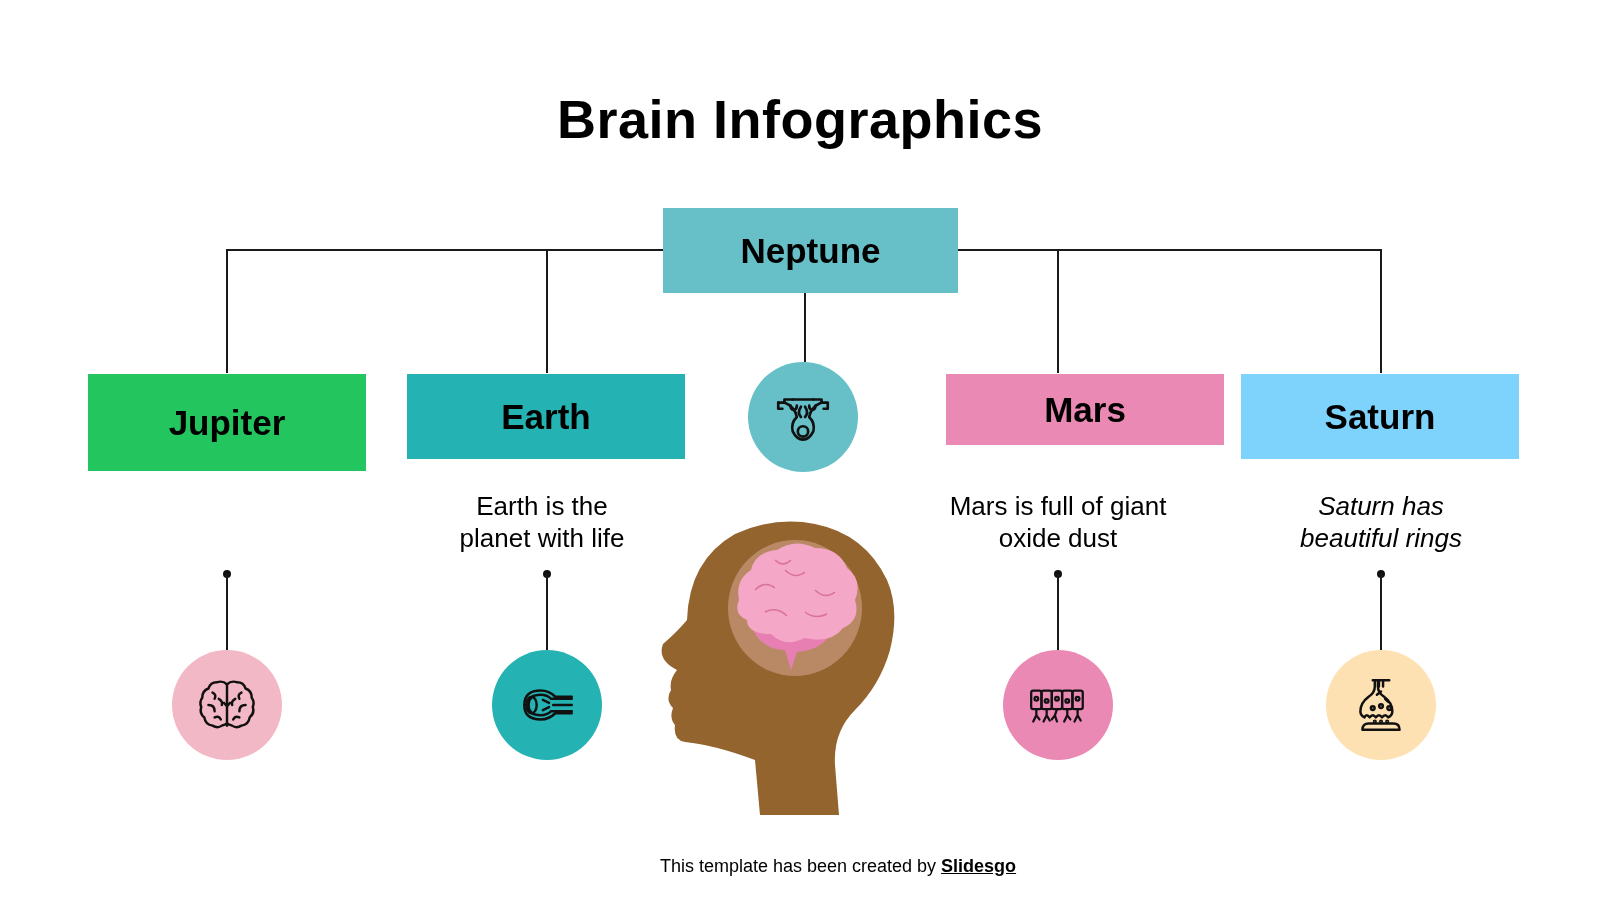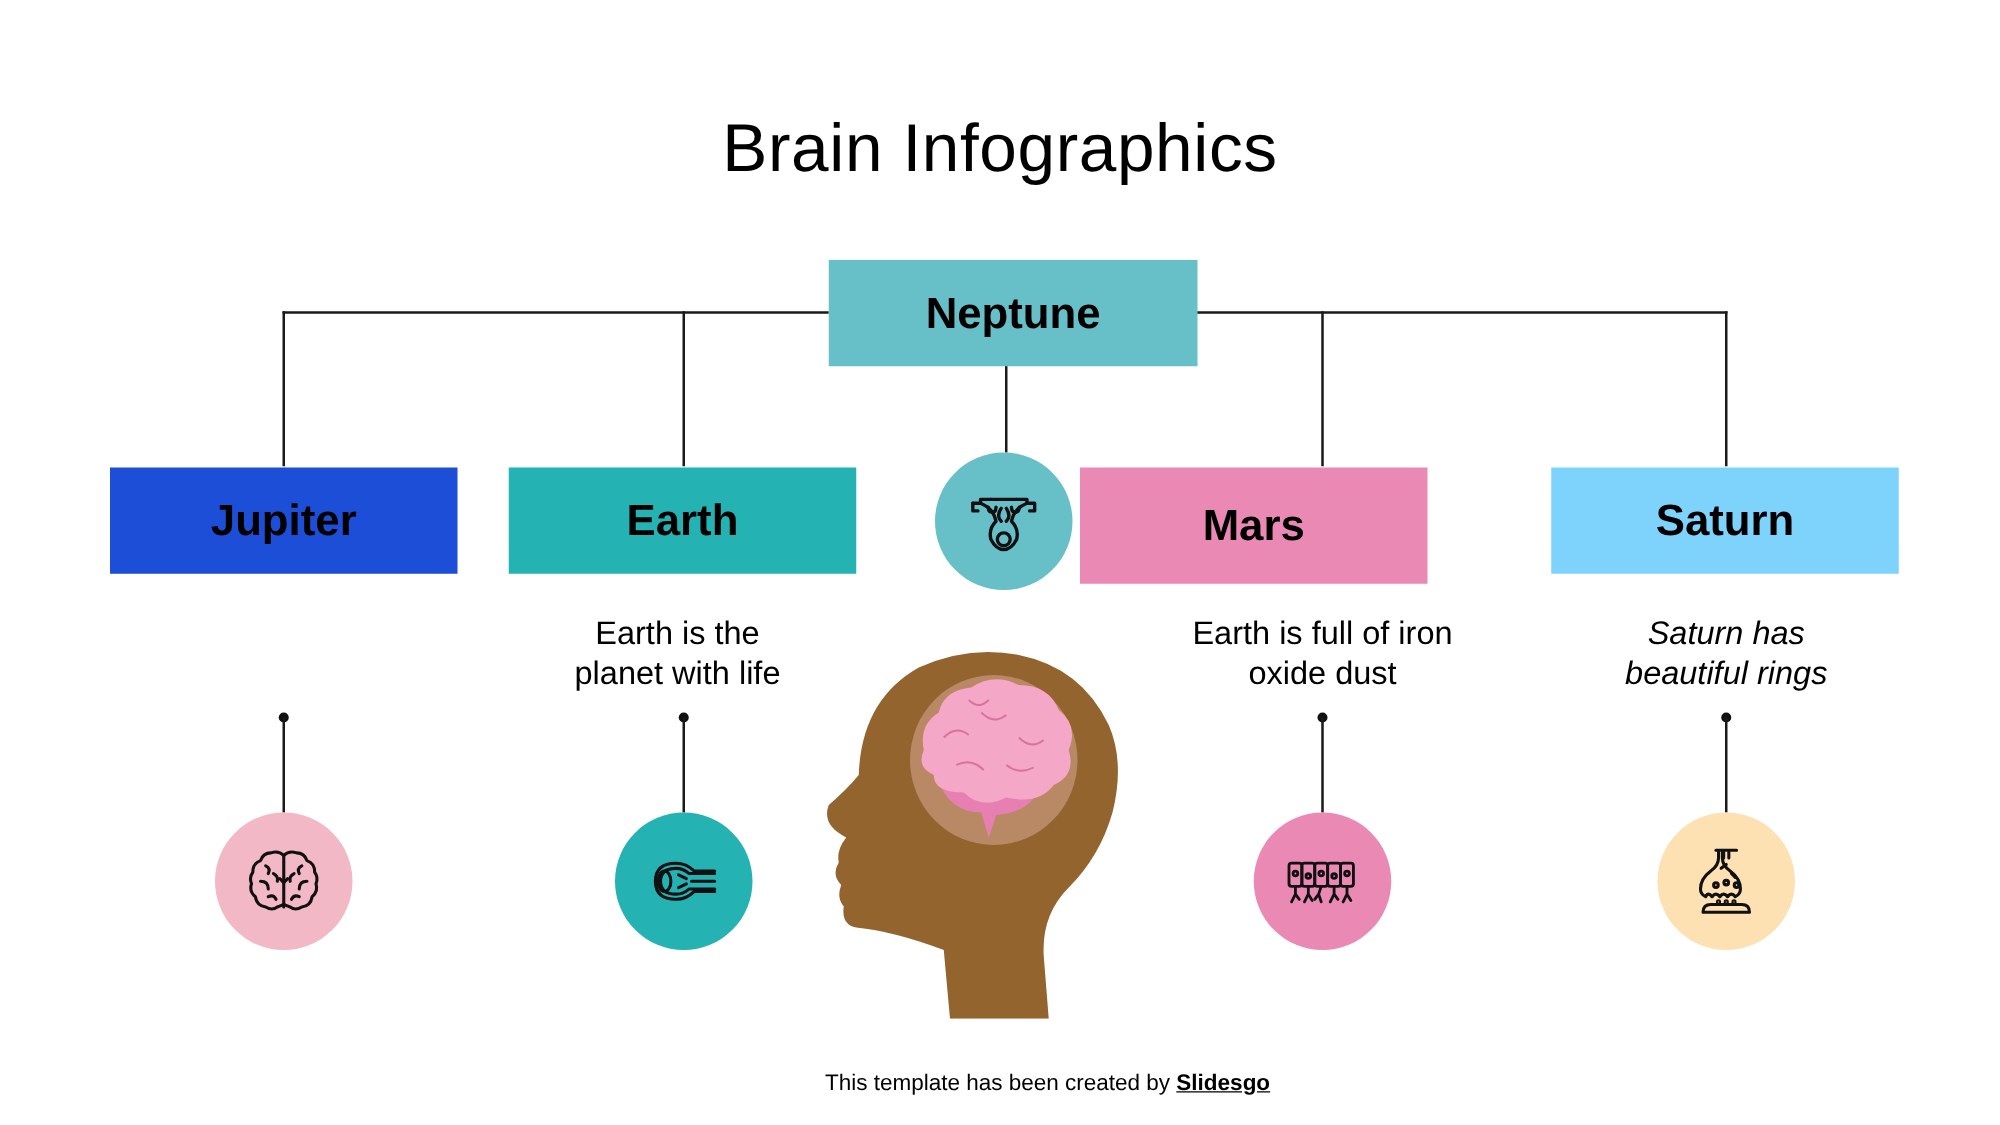--- a/index.html
+++ b/index.html
@@ -1,19 +1,19 @@
 <!DOCTYPE html>
 <html><head>
   <meta charset="utf-8">
   <style>
     html, body { margin:0; padding:0; background:#ffffff; }
     body { width:1600px; height:900px; position:relative; overflow:hidden;
            font-family:"Liberation Sans", "DejaVu Sans", sans-serif; color:#000; }
     .abs { position:absolute; }
-    .title { left:0; width:1600px; top:88px; text-align:center; font-size:54px; font-weight:400;
+    .title { left:0; width:1600px; top:88px; text-align:center; font-size:54px; font-weight:700;
              letter-spacing:0.5px; }
     .line-h { height:2px; background:#1a1a1a; }
     .line-v { width:2px; background:#1a1a1a; }
     .box { display:flex; align-items:center; justify-content:center; font-size:35px; font-weight:700; }
     .desc { text-align:center; font-size:26px; line-height:32px; width:320px; }
     .dot { width:8px; height:8px; border-radius:50%; background:#111; }
     .circle { width:110px; height:110px; border-radius:50%; display:flex; align-items:center; justify-content:center; }
     .circle svg { width:66px; height:66px; }
     .footer { left:0; width:1600px; top:856px; text-align:center; font-size:18px;padding-left:38px; }
     .footer .link { font-weight:700; text-decoration:underline; }
@@ -40,21 +40,21 @@
     <path d="M8 18 h6 v-3 h8 M42 15 h8 v3 h6 v6 h-4"></path>
     <path d="M8 18 v6 h4"></path>
     <path d="M22 15 h20"></path>
     <path d="M14 18 q10 4 12 14 q-6 6 -4 14 q4 8 10 8 q6 0 10 -8 q2 -8 -4 -14 q2 -10 12 -14"></path>
     <circle cx="32" cy="46" r="5"></circle>
     <path d="M20 21 q0 4 3 4 q3 0 3 -4 M38 21 q0 4 3 4 q3 0 3 -4"></path>
     <path d="M30 22 q-4 6 0 10 M34 22 q4 6 0 10"></path>
   </svg>
 </div>
 
-<div class="abs box" style="left:88px; top:374px; width:278px; height:85px; background:#1d4ed8;">
+<div class="abs box" style="left:88px; top:374px; width:278px; height:97px; background:#22c55e;">
   <span>Jupiter</span>
 </div>
 <div class="abs desc" style="left:67px; top:490px;">
 </div>
 <div class="abs dot" style="left:223px; top:570px;"></div>
 <div class="abs line-v" style="left:226px; top:574px; height:76px;"></div>
 <div class="abs circle" style="left:172px; top:650px; background:#f3b8c6;">
   <svg viewBox="0 0 64 64" fill="none" stroke="#111" stroke-width="2.4" stroke-linecap="round" stroke-linejoin="round">
     <path d="M32 12 q-4 -4 -10 -2 q-6 0 -8 6 q-6 2 -6 9 q-3 4 -1 9 q-2 6 3 10 q1 7 8 8 q5 3 9 0 q3 -1 5 -2"></path>
     <path d="M32 12 q4 -4 10 -2 q6 0 8 6 q6 2 6 9 q3 4 1 9 q2 6 -3 10 q-1 7 -8 8 q-5 3 -9 0 q-3 -1 -5 -2"></path>
@@ -78,25 +78,25 @@
   <svg viewBox="0 0 64 64" fill="none" stroke="#111" stroke-width="2.4" stroke-linecap="round" stroke-linejoin="round">
     <path d="M10 32 q0 -14 16 -14 q8 0 14 6 h16"></path>
     <path d="M10 32 q0 14 16 14 q8 0 14 -6 h16"></path>
     <path d="M14 32 q0 -10 12 -10 q6 0 10 4 h20"></path>
     <path d="M14 32 q0 10 12 10 q6 0 10 -4 h20"></path>
     <ellipse cx="17" cy="32" rx="5" ry="8"></ellipse>
     <path d="M28 27 l6 3 M28 37 l6 -3 M38 32 h18"></path>
   </svg>
 </div>
 
-<div class="abs box" style="left:864px; top:374px; width:278px; height:93px; background:#eb89b5;">
+<div class="abs box" style="left:946px; top:374px; width:278px; height:71px; background:#eb89b5;">
   <span>Mars</span>
 </div>
 <div class="abs desc" style="left:898px; top:490px;">
-  <div>Earth is full of iron</div>
+  <div>Mars is full of giant</div>
   <div>oxide dust</div>
 </div>
 <div class="abs dot" style="left:1054px; top:570px;"></div>
 <div class="abs line-v" style="left:1057px; top:574px; height:76px;"></div>
 <div class="abs circle" style="left:1003px; top:650px; background:#eb89b5;">
   <svg viewBox="0 0 64 64" fill="none" stroke="#111" stroke-width="2.2" stroke-linecap="round" stroke-linejoin="round">
     <rect x="6" y="18" width="10" height="18" rx="2"></rect>
     <rect x="16" y="18" width="10" height="18" rx="2"></rect>
     <rect x="26" y="18" width="10" height="18" rx="2"></rect>
     <rect x="36" y="18" width="10" height="18" rx="2"></rect>

